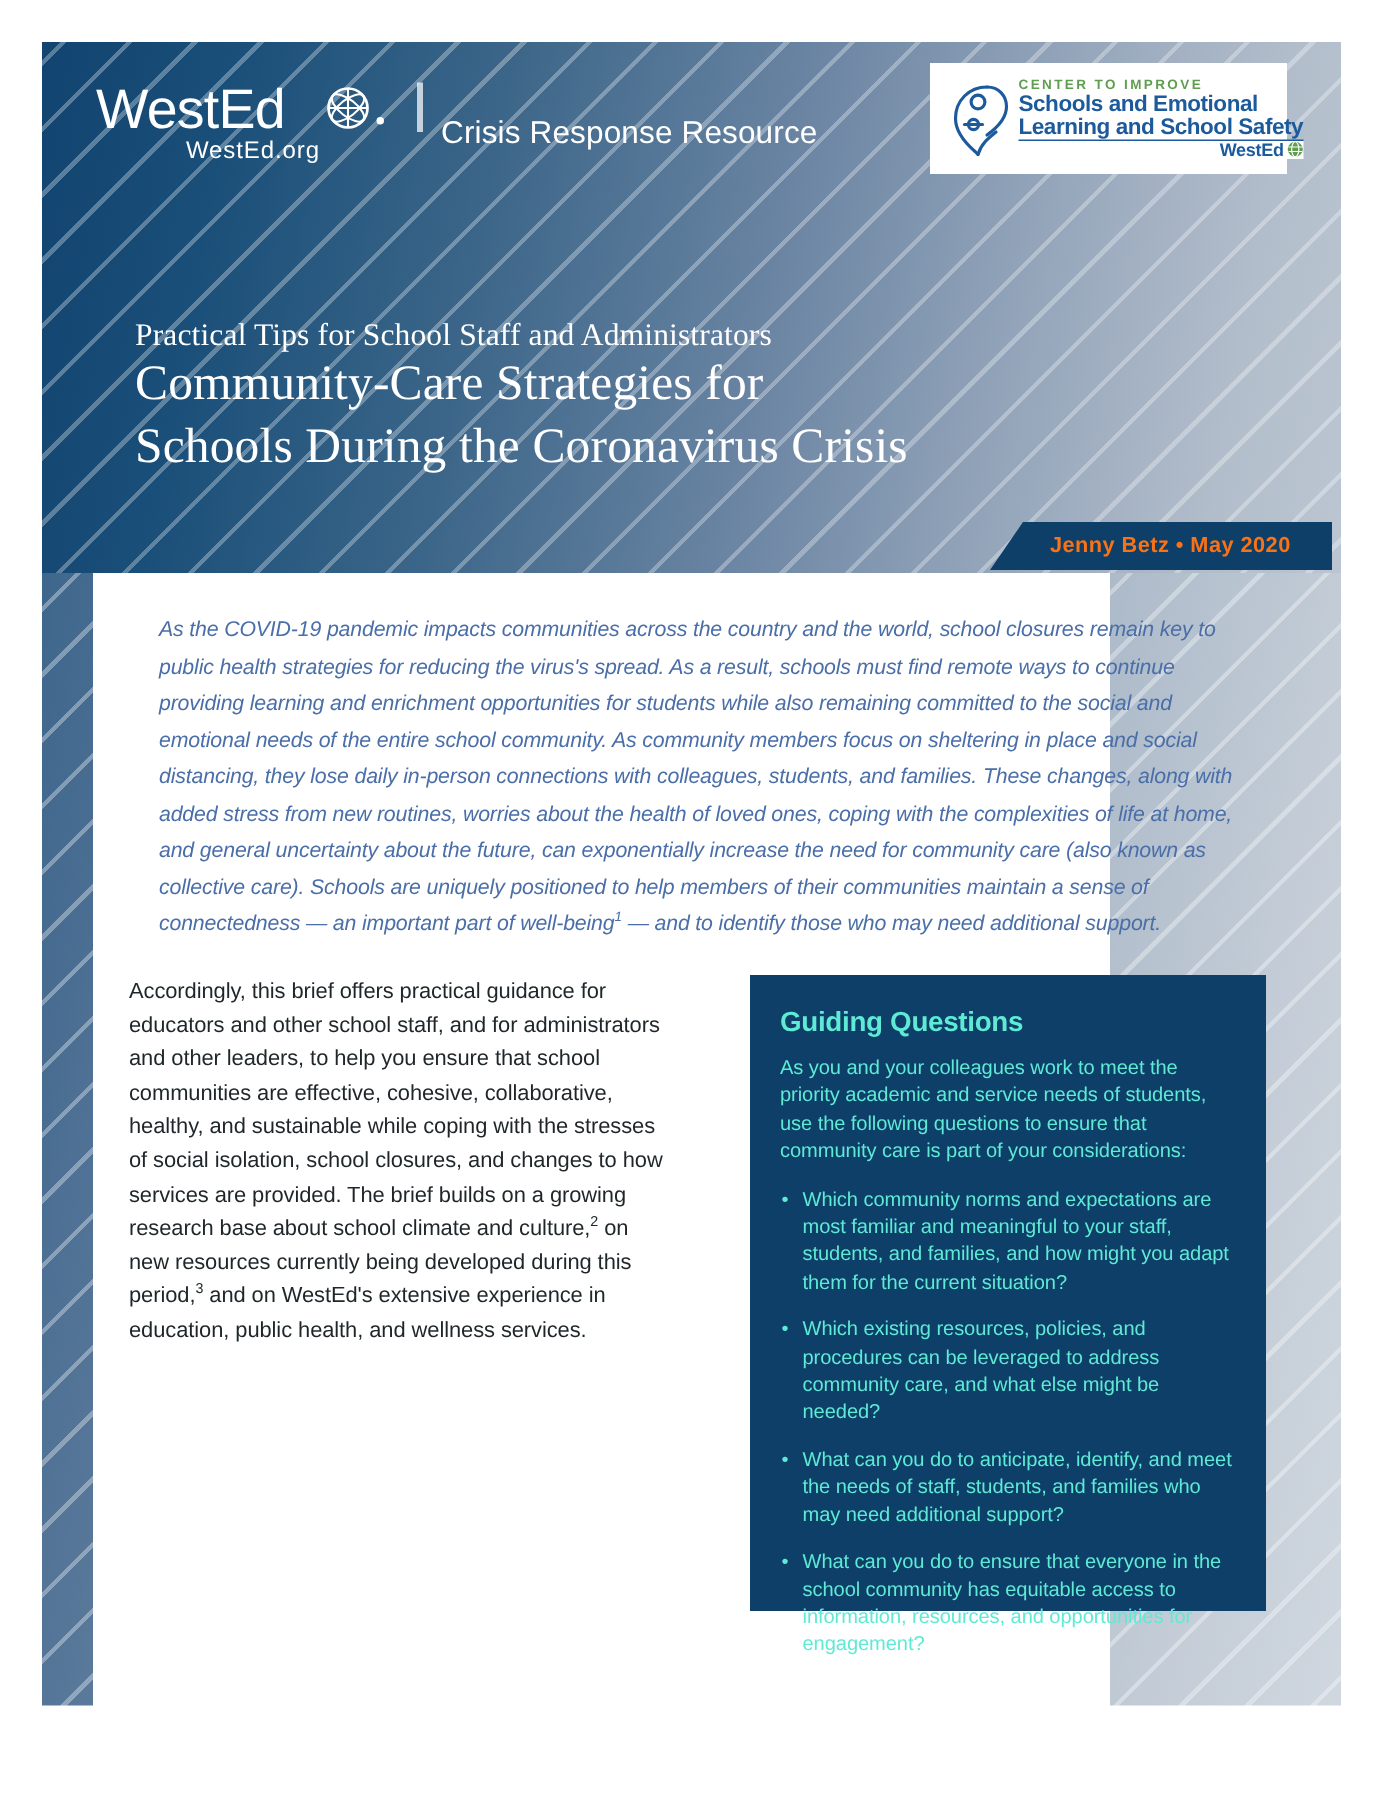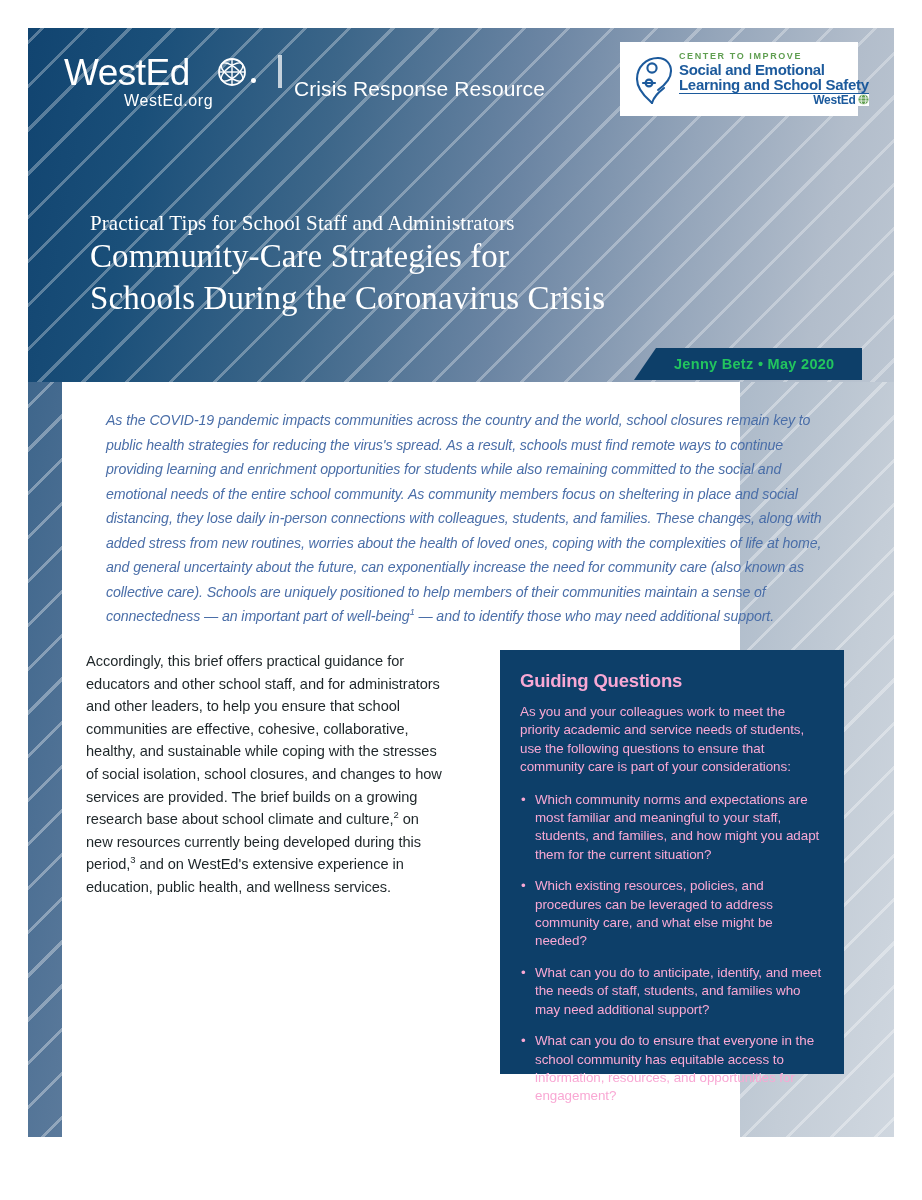--- a/index.html
+++ b/index.html
@@ -177,26 +177,26 @@
     font-family: "Liberation Serif", serif;
     font-size: 21px;
     color: #ffffff;
     margin-top: 9px;
     letter-spacing: 0.1px;
   }
 
   
   #author-banner {
     position: absolute;
-    left: 634px;
+    left: 660px;
     top: 348px;
     height: 32px;
     background: #0d3f६9;
     background: #0d3f69;
-    color: #22c55e;
+    color: #f97316;
     font-size: 14.5px;
     font-weight: 700;
     letter-spacing: 0.3px;
     display: flex;
     align-items: center;
     padding: 0 28px 0 40px;
     clip-path: polygon(22px 0, 100% 0, 100% 100%, 0 100%);
     z-index: 25;
   }
 
@@ -250,21 +250,21 @@
   
   #gq-box {
     position: absolute;
     left: 414px;
     top: 0px;
     width: 344px;
     height: 424px;
     background: #0d3f69;
     box-sizing: border-box;
     padding: 20px 20px 0 20px;
-    color: #f9a8d4;
+    color: #5eead4;
   }
   #gq-title {
     font-size: 18.5px;
     font-weight: 700;
     letter-spacing: -0.2px;
     margin-bottom: 11px;
   }
   #gq-intro {
     font-size: 13.4px;
     line-height: 18.4px;
@@ -317,21 +317,21 @@
           <path d="M30 6 C18 6 9 15 9 27 C9 35 14 42 22 49 L24 51" fill="none" stroke="#1c5a9c" stroke-width="2.1" stroke-linecap="round"></path>
           <path d="M30 6 C38 6 43 12 43 19 C43 27 37 33 30 38" fill="none" stroke="#1c5a9c" stroke-width="2.1" stroke-linecap="round"></path>
           <path d="M24 51 C26 44 31 40 36 36" fill="none" stroke="#1c5a9c" stroke-width="2.1" stroke-linecap="round"></path>
           <circle cx="24" cy="16" r="4.6" fill="none" stroke="#1c5a9c" stroke-width="2.1"></circle>
           <circle cx="21" cy="31" r="3.4" fill="none" stroke="#1c5a9c" stroke-width="2.1"></circle>
           <path d="M15 31 L27 31" stroke="#1c5a9c" stroke-width="2.1" stroke-linecap="round"></path>
         </svg>
       </span>
       <span class="btext">
         <div class="b1">CENTER TO IMPROVE</div>
-        <div class="b2">Social and Emotional</div>
+        <div class="b2">Schools and Emotional</div>
         <div class="b3">Learning and School Safety</div>
         <div class="brule">
           <span class="bwe">
             <span>WestEd</span>
             <span class="bglobe">
               <svg width="11" height="11" viewBox="0 0 11 11">
                 <circle cx="5.5" cy="5.5" r="5" fill="#5f9e50"></circle>
                 <path d="M1 4 L10 4 M1 7 L10 7" stroke="#ffffff" stroke-width="0.8"></path>
                 <ellipse cx="5.5" cy="5.5" rx="2.4" ry="5" fill="none" stroke="#ffffff" stroke-width="0.8"></ellipse>
               </svg>

